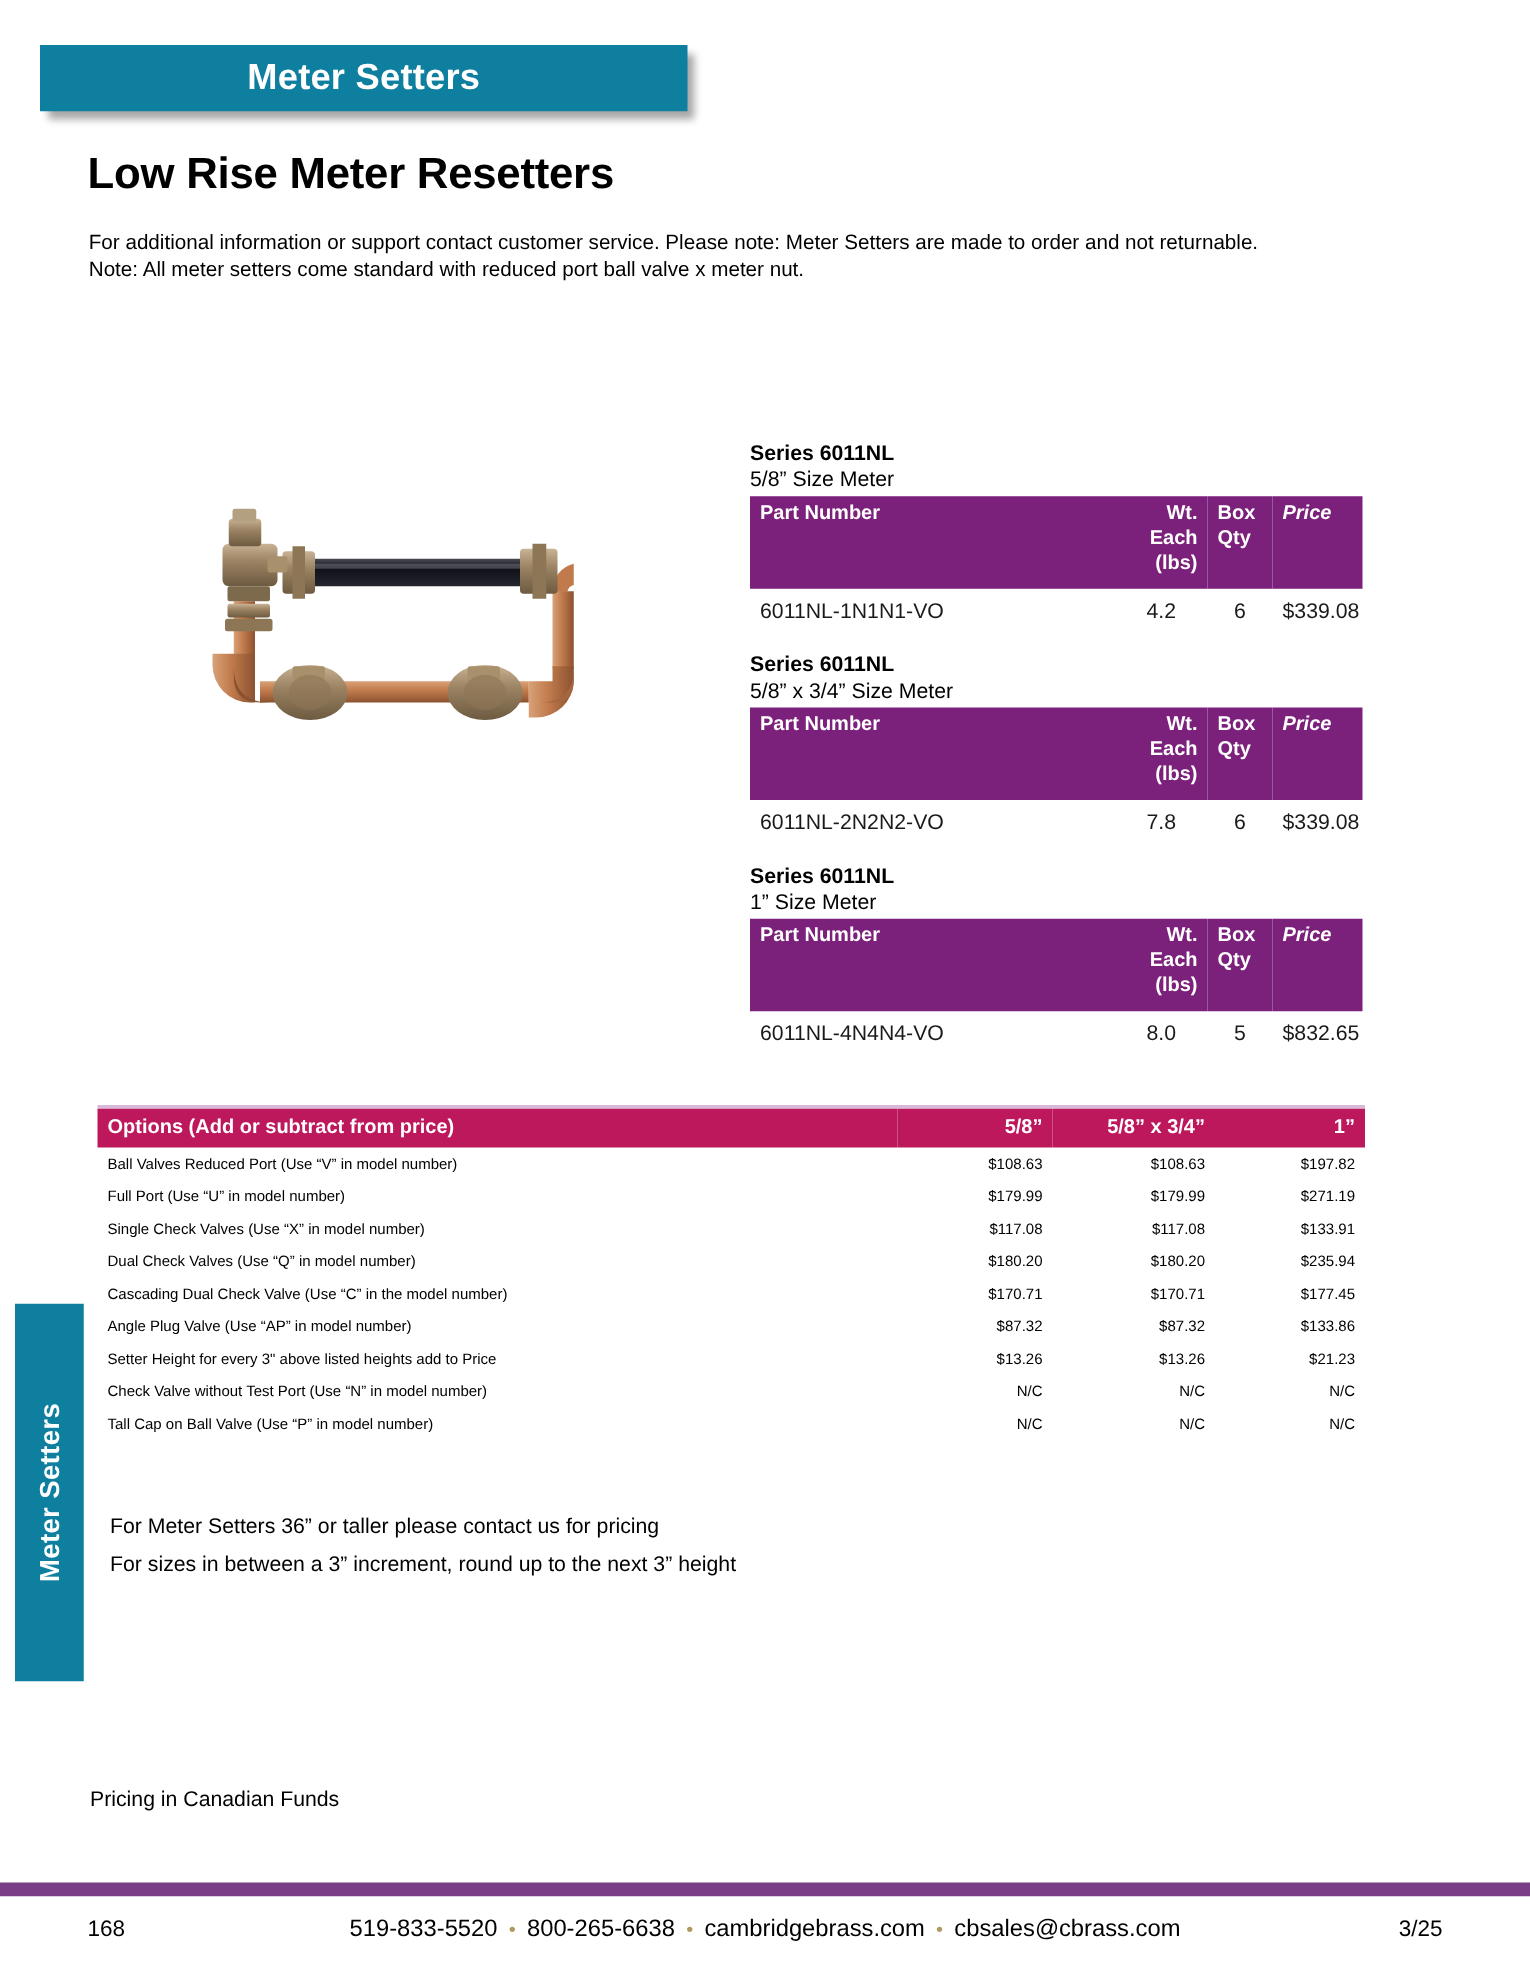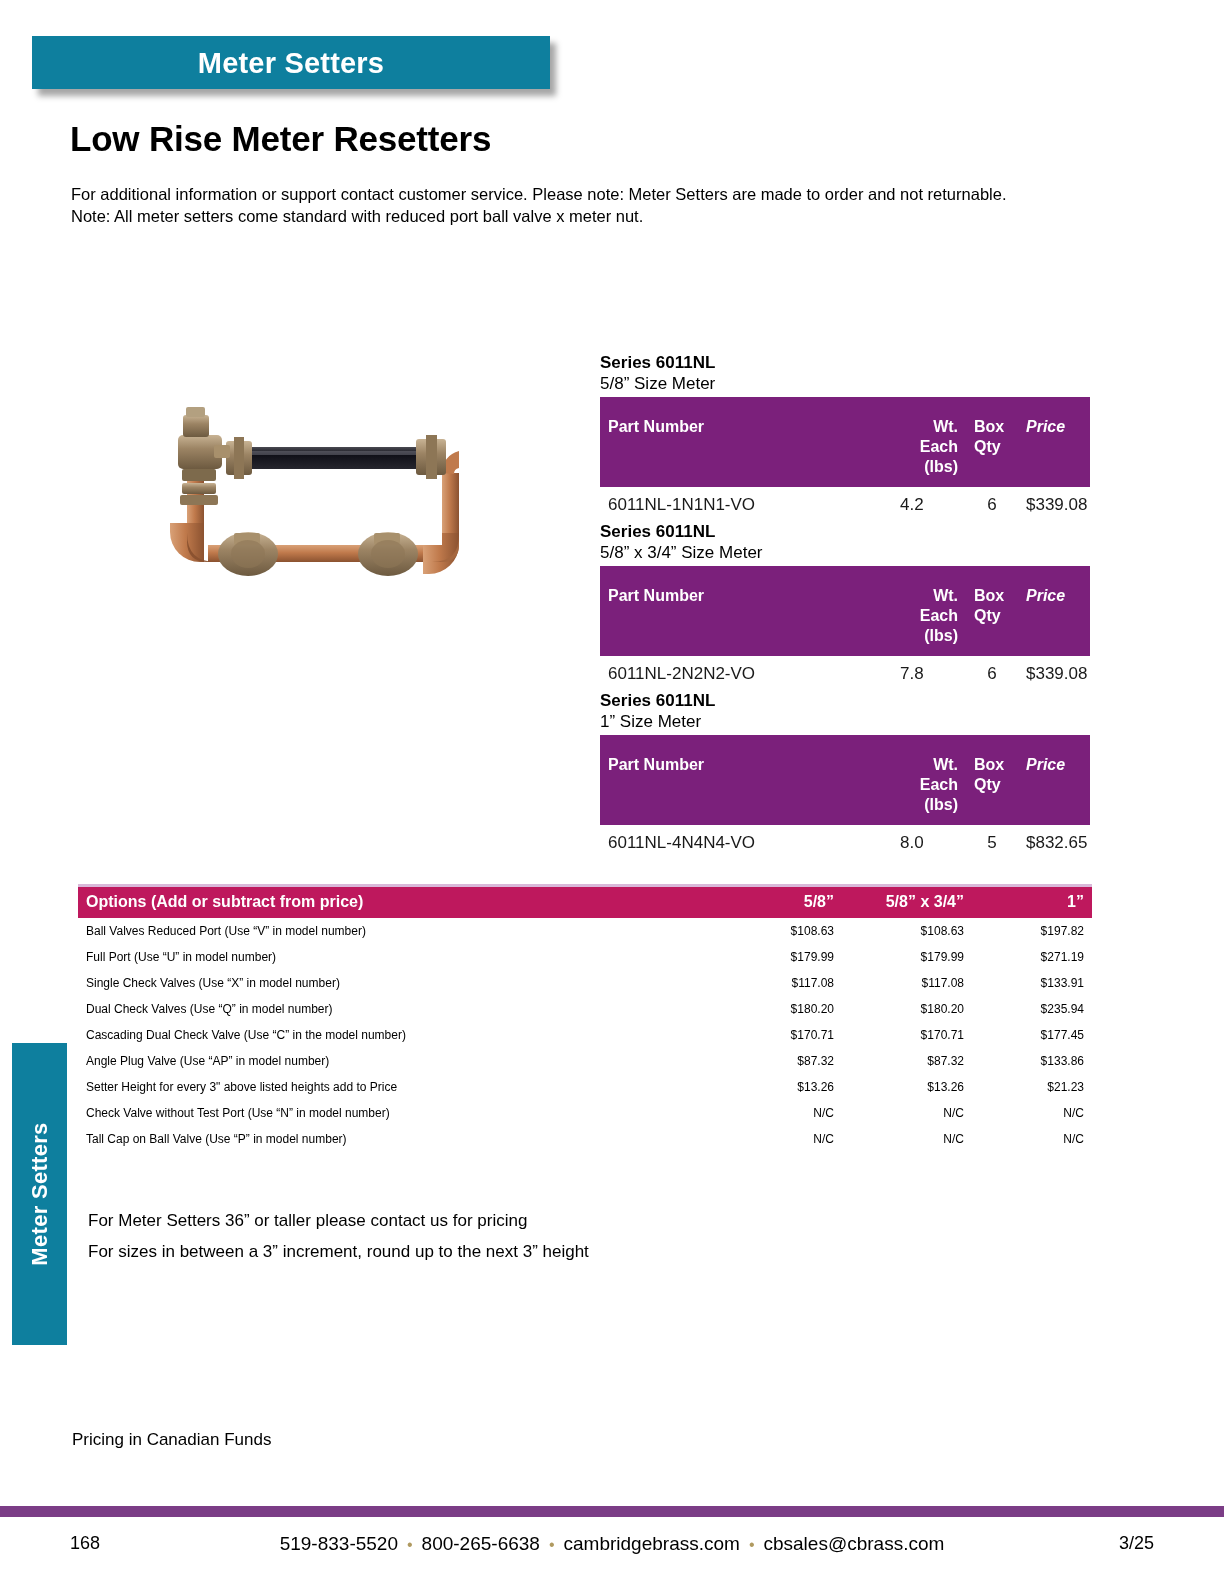--- a/index.html
+++ b/index.html
@@ -55,33 +55,33 @@
   .series-title{ font-size:17px; font-weight:bold; line-height:21px; }
   .series-sub{ font-size:17px; line-height:21px; }
 
   table.series{
     border-collapse:collapse; width:490px; margin-top:3px;
     table-layout:fixed;
   }
   table.series thead th{
     background:#7b207b; color:#fff;
     font-size:16px; font-weight:bold;
-    padding:20px 8px 10px 8px;
+    padding:4px 8px 10px 8px;
     vertical-align:top;
     line-height:20px;
   }
   table.series thead th.c-part{ text-align:left; width:292px;}
   table.series thead th.c-wt{ text-align:right; width:74px;}
   table.series thead th.c-box{ text-align:left; width:52px;}
   table.series thead th.c-price{ text-align:left; width:72px;font-style:italic;}
   table.series tbody td{
     font-size:17px; padding:8px 8px 4px 8px; color:#1a1a1a;
   }
   table.series tbody td.c-part{ text-align:left; }
-  table.series tbody td.c-wt{ text-align:left; }
+  table.series tbody td.c-wt{ text-align:center; }
   table.series tbody td.c-box{ text-align:center; }
   table.series tbody td.c-price{ text-align:right; }
   .hdr-stack span{ display:block; }
 
   
   .options-wrap{ position:absolute; left:78px; top:884px; width:1014px; }
   .options-toprule{ height:3px; background:#d9b8d9; }
   table.options{ border-collapse:collapse; width:1014px; table-layout:fixed; }
   table.options thead th{
     background:#be185d; color:#ffffff;

